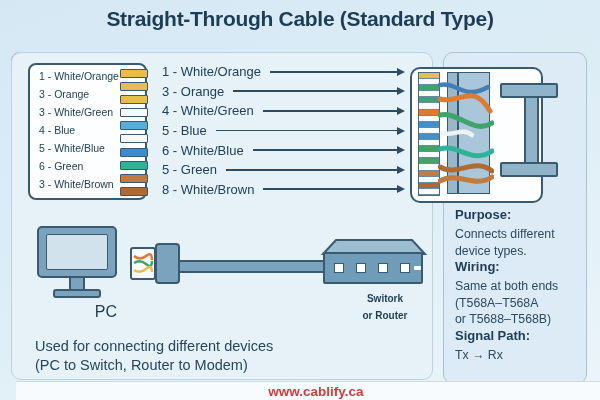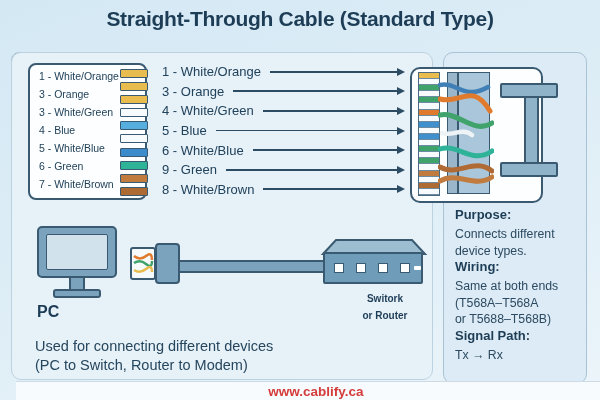--- a/index.html
+++ b/index.html
@@ -60,22 +60,22 @@
 
   
   .monitor{position:absolute;left:37px;top:226px;width:80px;height:52px;
            background:#7ba3bd;border:2px solid #3a5a72;border-radius:5px;box-sizing:border-box;}
   .screen{position:absolute;left:7px;top:6px;width:62px;height:36px;
           background:#d2e2ed;border:1.5px solid #3a5a72;border-radius:2px;box-sizing:border-box;}
   .neck{position:absolute;left:69px;top:276px;width:16px;height:15px;
         background:#7ba3bd;border:2px solid #3a5a72;box-sizing:border-box;}
   .pc-base{position:absolute;left:53px;top:289px;width:48px;height:9px;
            background:#7ba3bd;border:2px solid #3a5a72;border-radius:3px;box-sizing:border-box;}
-  .pc-label{position:absolute;left:37px;top:303px;width:80px;text-align:left;
-            font-size:16px;font-weight:700;color:#1d3c55;}
+  .pc-label{position:absolute;left:37px;top:303px;width:80px;text-align:right;
+            font-size:16px;font-weight:400;color:#1d3c55;}
 
   
   .plug{position:absolute;left:130px;top:247px;width:26px;height:33px;
         background:#f6fafc;border:2px solid #3a5a72;border-radius:3px;box-sizing:border-box;overflow:hidden;}
   .boot{position:absolute;left:155px;top:243px;width:25px;height:41px;
         background:#7ba3bd;border:2px solid #3a5a72;border-radius:4px;box-sizing:border-box;}
   .cable{position:absolute;left:178px;top:260px;width:148px;height:13px;
          background:#7ba3bd;border:2px solid #3a5a72;box-sizing:border-box;}
 
   
@@ -108,21 +108,21 @@
   <div class="panel right-panel"></div>
 
   <div class="wirebox">
     <div class="rows">
       <div class="row">1 - White/Orange</div>
       <div class="row">3 - Orange</div>
       <div class="row">3 - White/Green</div>
       <div class="row">4 - Blue</div>
       <div class="row">5 - White/Blue</div>
       <div class="row">6 - Green</div>
-      <div class="row">7 - White/Brown</div>
+      <div class="row">3 - White/Brown</div>
     </div>
     <div class="swatch-col">
         <div class="swatch" style="background: rgb(232, 188, 79);"></div>
         <div class="swatch" style="background: rgb(232, 188, 79);"></div>
         <div class="swatch" style="background: rgb(232, 188, 79);"></div>
         <div class="swatch" style="background: rgb(248, 251, 253);"></div>
         <div class="swatch" style="background: rgb(86, 174, 222);"></div>
         <div class="swatch" style="background: rgb(248, 251, 253);"></div>
         <div class="swatch" style="background: rgb(60, 140, 203);"></div>
         <div class="swatch" style="background: rgb(46, 179, 152);"></div>
@@ -151,21 +151,21 @@
         <span class="lbl">5 - Blue</span>
         <span class="line"></span>
         <span class="head"></span>
       </div>
     <div class="mrow">
         <span class="lbl">6 - White/Blue</span>
         <span class="line"></span>
         <span class="head"></span>
       </div>
     <div class="mrow">
-        <span class="lbl">9 - Green</span>
+        <span class="lbl">5 - Green</span>
         <span class="line"></span>
         <span class="head"></span>
       </div>
     <div class="mrow">
         <span class="lbl">8 - White/Brown</span>
         <span class="line"></span>
         <span class="head"></span>
       </div>
   </div>
 

